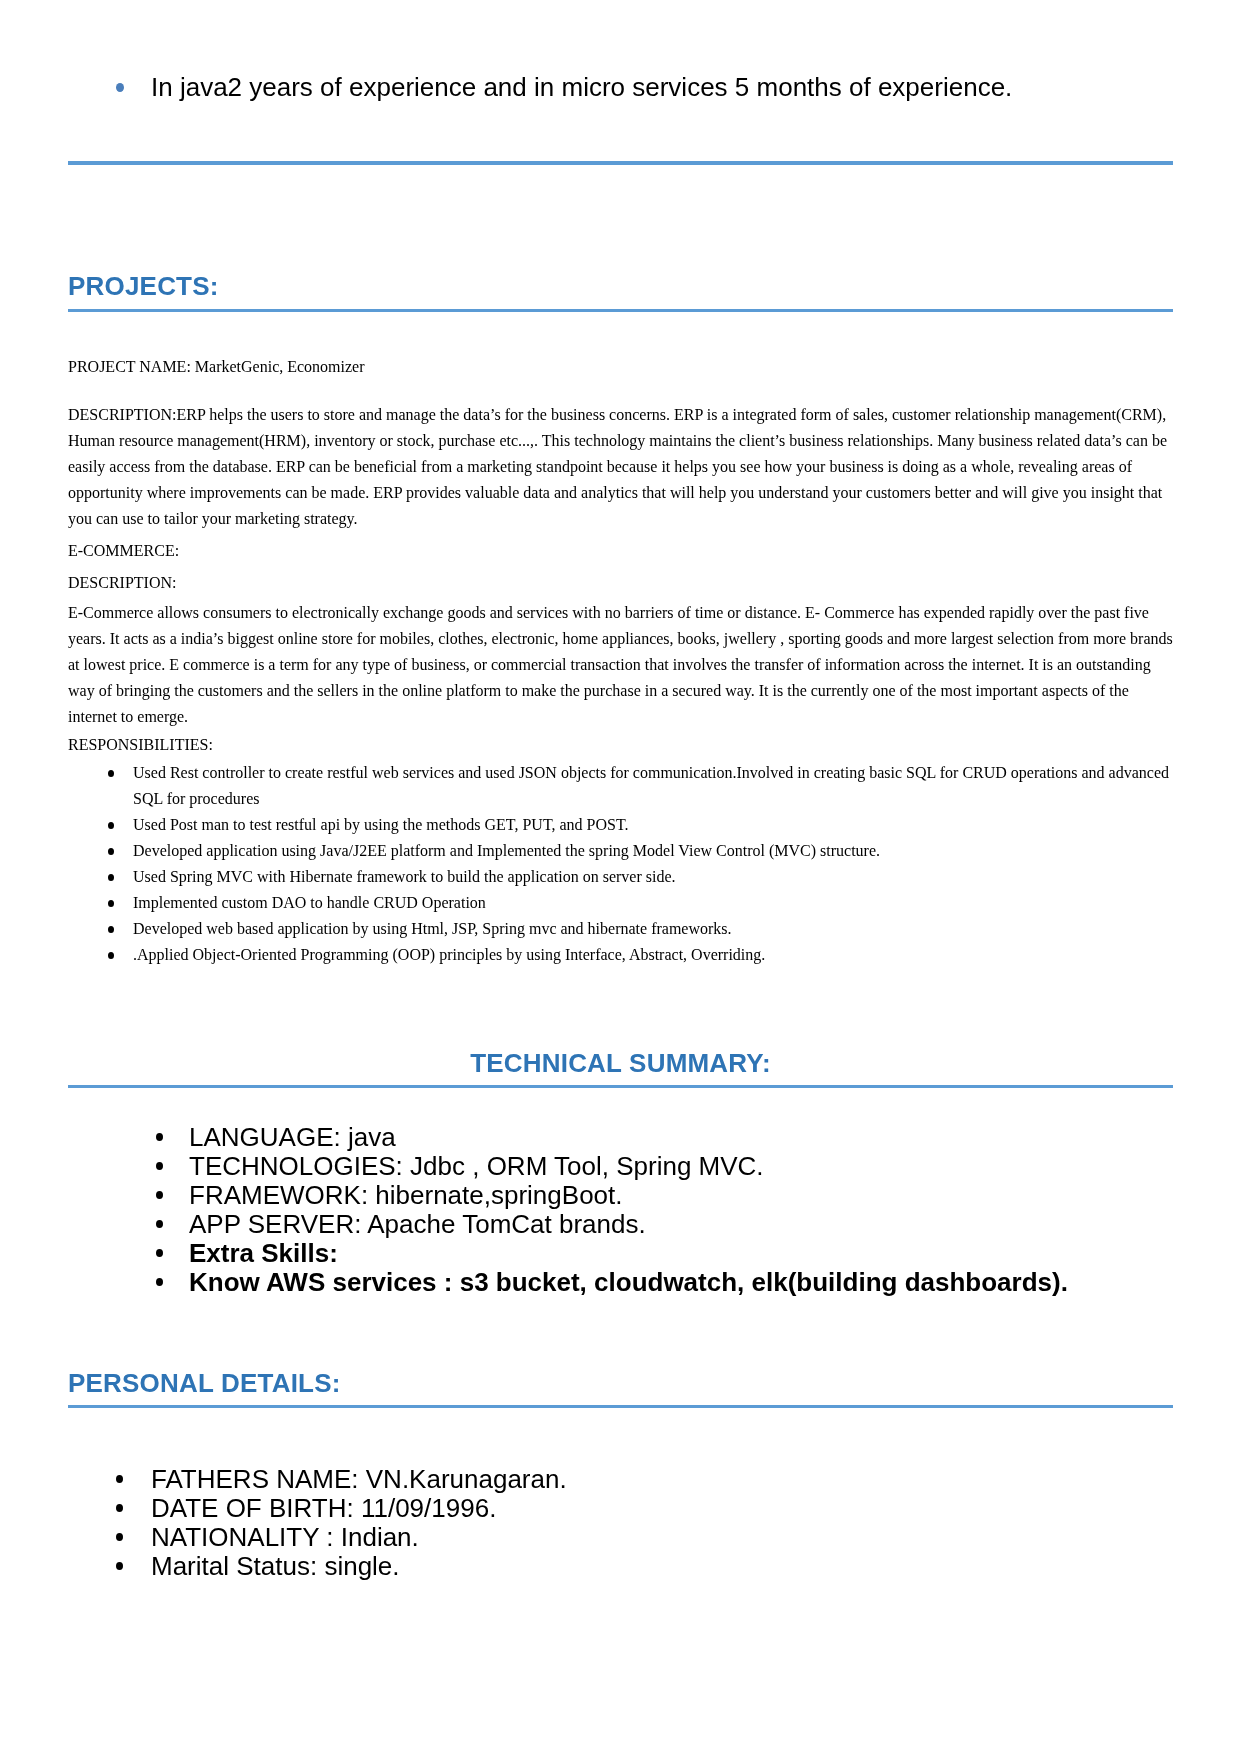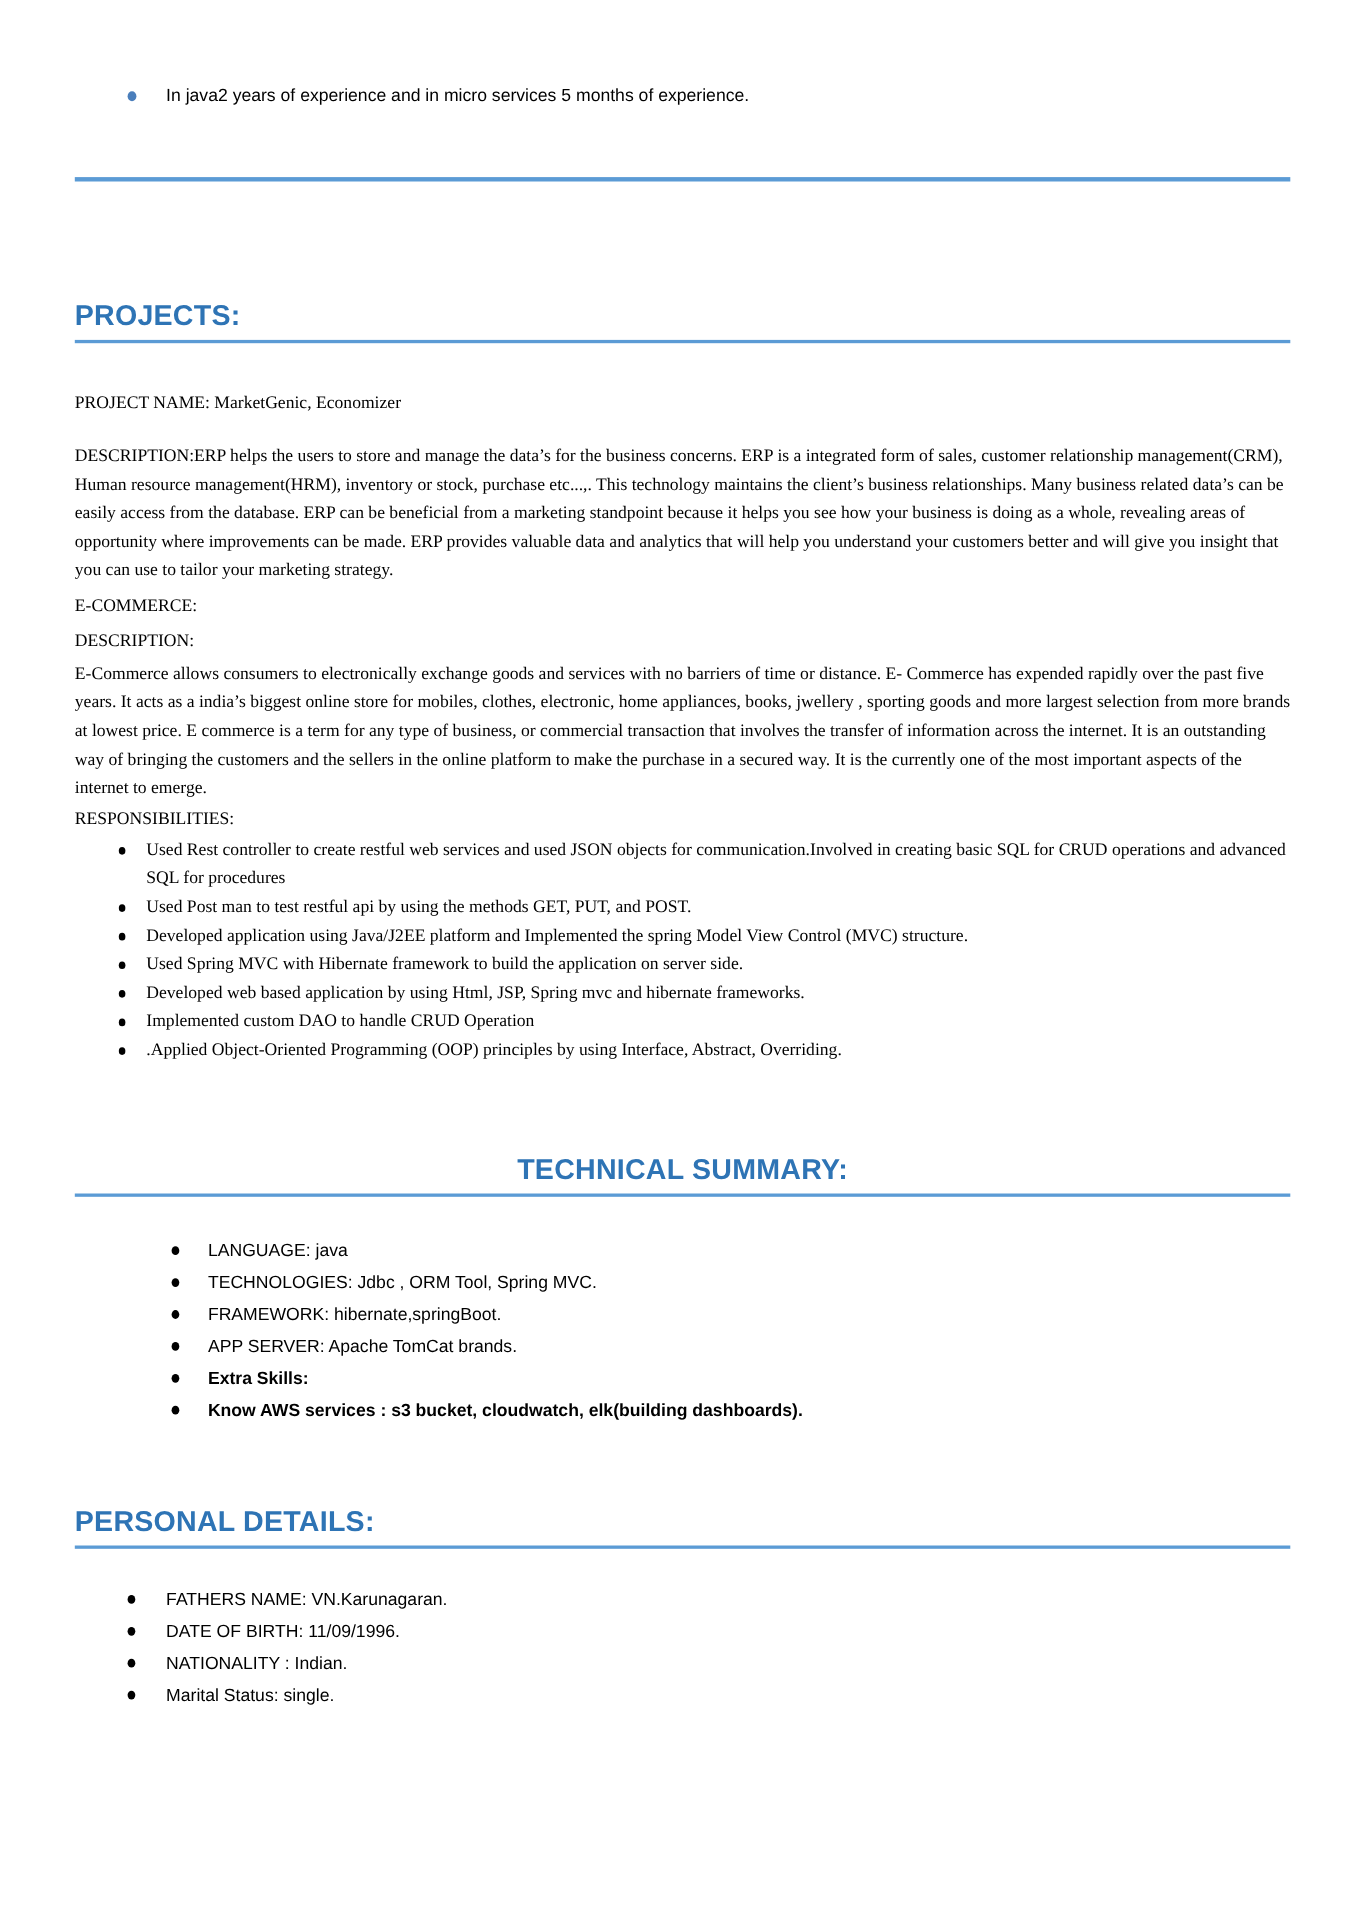--- a/index.html
+++ b/index.html
@@ -29,21 +29,21 @@
   }
 
   .serif {
     font-family: "Liberation Serif", serif;
     font-size: 16px;
     line-height: 26px;
     color: #000000;
   }
   .sans {
     font-family: "Liberation Sans", sans-serif;
-    font-size: 16px;
+    font-size: 26px;
     color: #000000;
   }
   .bold { font-weight: bold; }
 
   
   .intro-list { margin-top: 75px; }
   .intro-list li { padding-left: 83px; line-height: 25px; }
   .intro-list li::before {
     content: ""; position: absolute; left: 48px; top: 8px;
     width: 8px; height: 9px; border-radius: 50%; background: #4a7ebb;
@@ -77,21 +77,21 @@
   .tech-list li { padding-left: 121px; line-height: 29px; }
   .tech-list li::before {
     content: ""; position: absolute; left: 88px; top: 10px;
     width: 7px; height: 8px; border-radius: 50%; background: #000000;
   }
 
   .h-personal { margin-top: 70px; }
   .rule-personal { margin-top: 6px; }
 
   
-  .personal-list { margin-top: 32px; }
+  .personal-list { margin-top: 57px; }
   .personal-list li { padding-left: 83px; line-height: 29px; }
   .personal-list li::before {
     content: ""; position: absolute; left: 48px; top: 10px;
     width: 7px; height: 8px; border-radius: 50%; background: #000000;
   }
 </style>
 </head>
 <body>
 
 <div class="page">
@@ -115,22 +115,22 @@
 
     <p class="serif ecom-para">E-Commerce allows consumers to electronically exchange goods and services with no barriers of time or distance. E- Commerce has expended rapidly over the past five years. It acts as a india’s biggest online store for mobiles, clothes, electronic, home appliances, books, jwellery , sporting goods and more largest selection from more brands at lowest price. E commerce is a term for any type of business, or commercial transaction that involves the transfer of information across the internet. It is an outstanding way of bringing the customers and the sellers in the online platform to make the purchase in a secured way. It is the currently one of the most important aspects of the internet to emerge.</p>
 
     <p class="serif resp-label">RESPONSIBILITIES:</p>
 
     <ul class="resp-list serif">
       <li>Used Rest controller to create restful web services and used JSON objects for communication.Involved in creating basic SQL for CRUD operations and advanced SQL for procedures</li>
       <li>Used Post man to test restful api by using the methods GET, PUT, and POST.</li>
       <li>Developed application using Java/J2EE platform and Implemented the spring Model View Control (MVC) structure.</li>
       <li>Used Spring MVC with Hibernate framework to build the application on server side.</li>
+      <li>Implemented custom DAO to handle CRUD Operation</li>
       <li>Developed web based application by using Html, JSP, Spring mvc and hibernate frameworks.</li>
-      <li>Implemented custom DAO to handle CRUD Operation</li>
       <li>.Applied Object-Oriented Programming (OOP) principles by using Interface, Abstract, Overriding.</li>
     </ul>
 
     <h2 class="sec h-technical">TECHNICAL SUMMARY:</h2>
     <div class="rule thin rule-technical"></div>
 
     <ul class="tech-list sans">
       <li>LANGUAGE: java</li>
       <li>TECHNOLOGIES: Jdbc , ORM Tool, Spring MVC.</li>
       <li>FRAMEWORK: hibernate,springBoot.</li>

